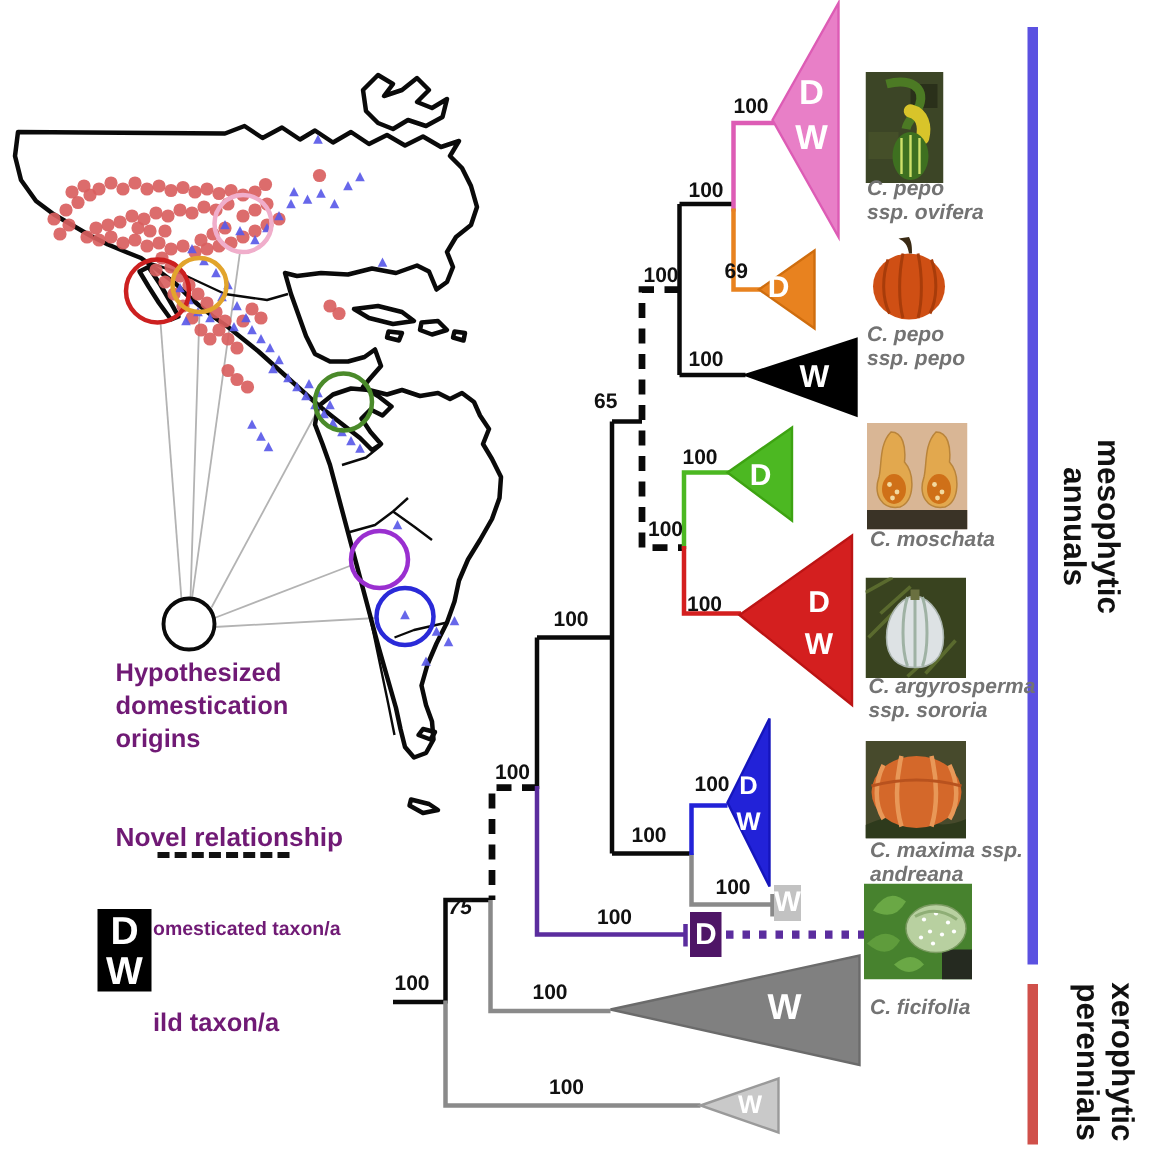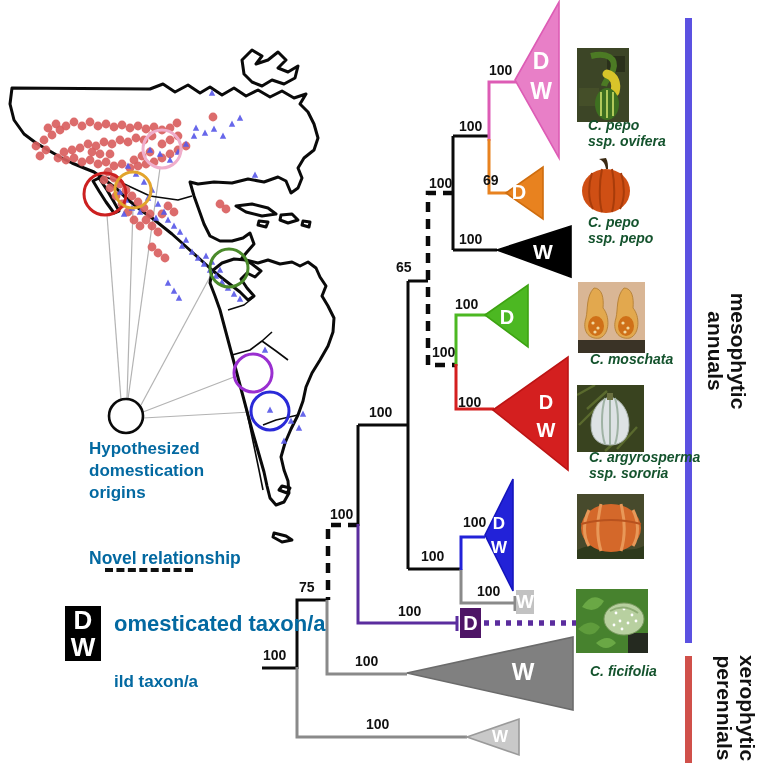--- a/index.html
+++ b/index.html
@@ -1,24 +1,24 @@
 <!DOCTYPE html>
 <html><head>
 <meta charset="utf-8">
 <style>
   html,body{margin:0;padding:0;background:#fff;}
   #canvas{position:relative;width:768px;height:768px;background:#fff;overflow:hidden;
           font-family:"Liberation Sans",sans-serif;}
   svg{position:absolute;left:0;top:0;}
   .sup{position:absolute;font-weight:bold;font-size:14px;color:#111;letter-spacing:0;}
   .taxon{position:absolute;font-weight:bold;font-style:italic;font-size:14px;line-height:16px;
-         color:#14532d;white-space:pre-line;margin-left:10px;}
+         color:#737373;white-space:pre-line;}
   .tri-letter{position:absolute;font-weight:bold;color:#fff;text-align:center;
               white-space:pre-line;}
-  .legend-text{position:absolute;font-weight:bold;color:#0369a1;white-space:pre-line;margin-left:12px;}
+  .legend-text{position:absolute;font-weight:bold;color:#701a75;white-space:pre-line;}
   .rot-label{position:absolute;font-weight:bold;color:#111;text-align:center;
              white-space:pre-line;transform:rotate(90deg);font-size:21px;line-height:23px;}
   .tipbox{position:absolute;display:flex;align-items:center;justify-content:center;
           font-weight:bold;color:#fff;}
   .dash-sample{position:absolute;border-top:4px dashed #111;width:88px;}
   .dwbox{position:absolute;background:#000;display:flex;flex-direction:column;
          align-items:center;justify-content:center;color:#fff;font-weight:bold;}
   .photo{position:absolute;}
 </style>
 </head>
@@ -311,21 +311,21 @@
   <span class="sup" style="left:396px;top:259px;">65</span>
   <span class="sup" style="left:455px;top:296px;">100</span>
   <span class="sup" style="left:432px;top:344px;">100</span>
   <span class="sup" style="left:458px;top:394px;">100</span>
   <span class="sup" style="left:369px;top:404px;">100</span>
   <span class="sup" style="left:330px;top:506px;">100</span>
   <span class="sup" style="left:421px;top:548px;">100</span>
   <span class="sup" style="left:463px;top:514px;">100</span>
   <span class="sup" style="left:477px;top:583px;">100</span>
   <span class="sup" style="left:398px;top:603px;">100</span>
-  <span class="sup" style="left:299px;top:579px;">75</span>
+  <span class="sup" style="left:299px;top:596px;font-style:italic;">75</span>
   <span class="sup" style="left:355px;top:653px;">100</span>
   <span class="sup" style="left:263px;top:647px;">100</span>
   <span class="sup" style="left:366px;top:716px;">100</span>
 
   <svg class="photo" style="left:577px;top:48px;" width="52" height="74" viewBox="0 0 52 74">
     <rect width="52" height="74" fill="#3c4526"></rect>
     <rect x="2" y="40" width="20" height="18" fill="#55603188" opacity="0.7"></rect>
     <rect x="30" y="8" width="18" height="16" fill="#2a301a"></rect>
     <path d="M14 8 C30 4 40 10 36 22 C33 30 28 32 27 38" fill="none" stroke="#4c7a24" stroke-width="6"></path>
     <path d="M30 26 C38 28 40 36 38 44" fill="none" stroke="#d8c42a" stroke-width="9" stroke-linecap="round"></path>
@@ -388,33 +388,35 @@
     <path d="M34 22 Q48 14 62 24" stroke="#8fae76" stroke-width="2" fill="none"></path>
   </svg>
 
   <div class="taxon" style="left:578px;top:117px;">C. pepo
 ssp. ovifera</div>
   <div class="taxon" style="left:578px;top:214px;">C. pepo
 ssp. pepo</div>
   <div class="taxon" style="left:580px;top:351px;">C. moschata</div>
   <div class="taxon" style="left:579px;top:449px;">C. argyrosperma
 ssp. sororia</div>
+  <div class="taxon" style="left:580px;top:558px;">C. maxima ssp.
+andreana</div>
   <div class="taxon" style="left:580px;top:663px;">C. ficifolia</div>
 
   <div class="legend-text" style="left:77px;top:438px;font-size:17px;line-height:22px;">Hypothesized
 domestication
 origins</div>
   <div class="legend-text" style="left:77px;top:548px;font-size:17.5px;">Novel relationship</div>
   <div class="dash-sample" style="left:105px;top:568px;"></div>
 
   <div class="dwbox" style="left:65px;top:606px;width:36px;height:55px;font-size:26px;line-height:27px;">
     <span>D</span>
     <span>W</span>
   </div>
-  <div class="legend-text" style="left:102px;top:611px;font-size:22px;">omesticated taxon/a</div>
+  <div class="legend-text" style="left:102px;top:611px;font-size:13px;">omesticated taxon/a</div>
   <div class="legend-text" style="left:102px;top:672px;font-size:17px;">ild taxon/a</div>
 
   <div class="rot-label" style="left:627px;top:328px;width:200px;height:46px;">mesophytic
 annuals</div>
   <div class="rot-label" style="left:661px;top:685px;width:150px;height:46px;">xerophytic
 perennials</div>
 
 </div>
 
 </body></html>

